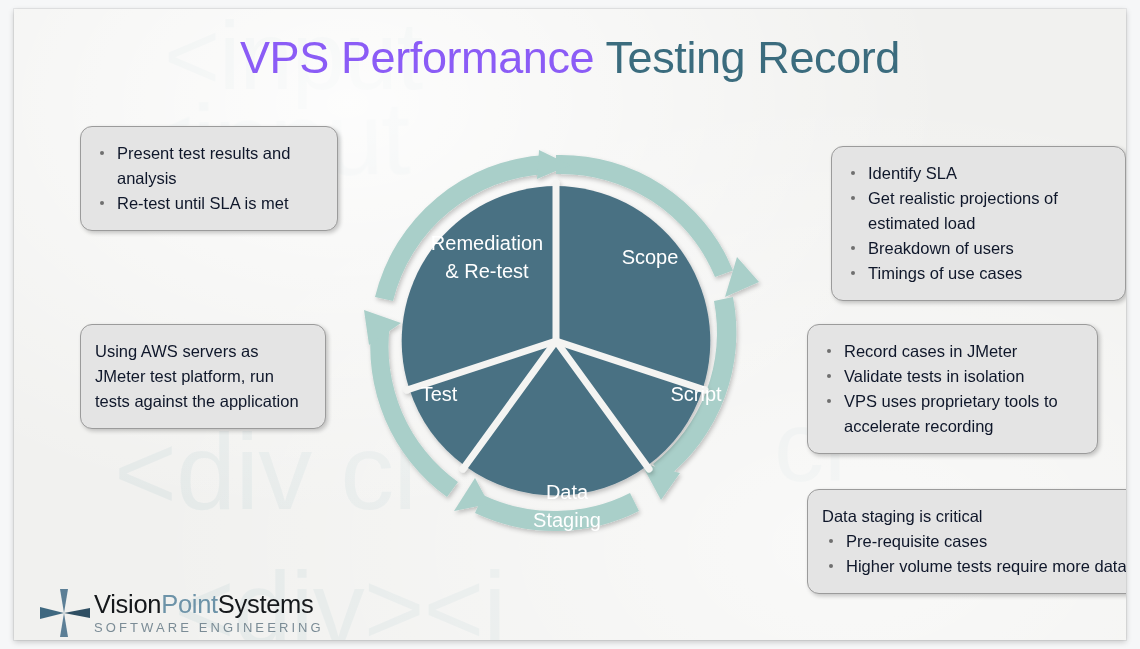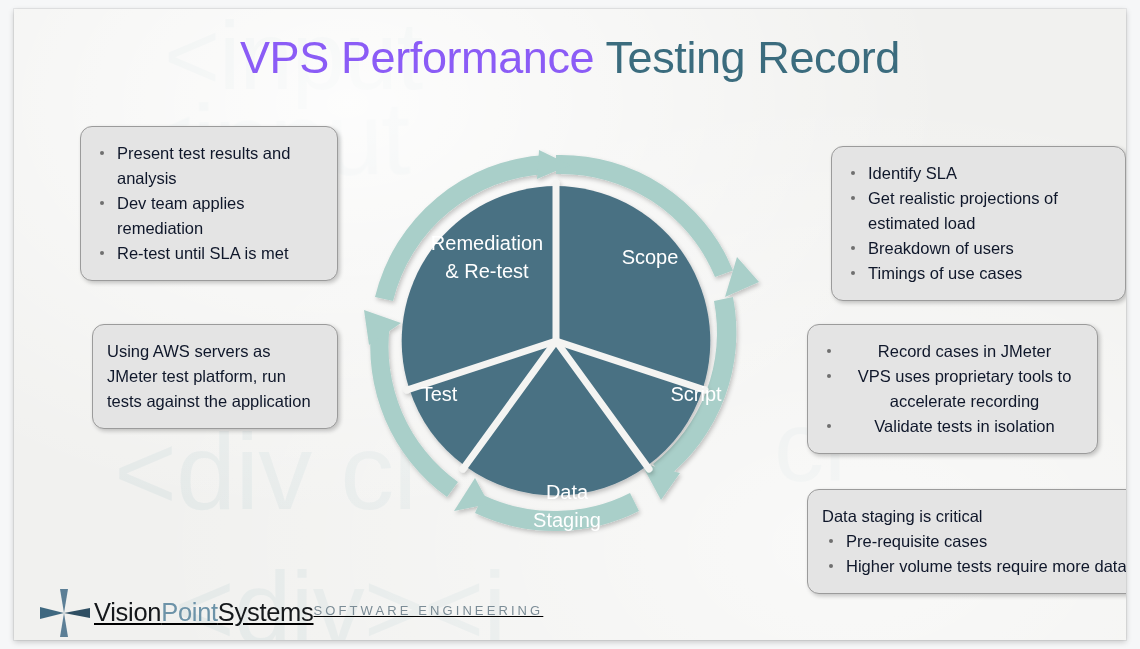--- a/index.html
+++ b/index.html
@@ -113,22 +113,22 @@
     width: 4px;
     height: 4px;
     border-radius: 50%;
     background: #6f6f6f;
   }
   .box .plain { padding-left: 0; }
   .box .lead { margin: 0 0 0 0; }
 
   #box-tl { left: 66px;  top: 117px; width: 258px; padding: 14px 12px 14px 12px; }
   #box-tr { left: 817px; top: 120px; width: 295px; padding: 14px 12px 14px 12px; margin-top: 17px; }
-  #box-ml { left: 66px;  top: 315px; width: 246px; padding: 14px 14px 14px 14px; margin-left: 12px; }
-  #box-mr { left: 793px; top: 315px; width: 291px; padding: 14px 12px 14px 12px; text-align: center; }
+  #box-ml { left: 66px;  top: 315px; width: 246px; padding: 14px 14px 14px 14px; }
+  #box-mr { left: 793px; top: 315px; width: 291px; padding: 14px 12px 14px 12px; }
   #box-br { left: 793px; top: 480px; width: 340px; padding: 14px 12px 14px 14px; }
 
   
   .wheel {
     position: absolute;
     left: 325px;
     top: 98px;
     width: 434px;
     height: 450px;
     z-index: 4;
@@ -144,21 +144,21 @@
   
   .logo {
     position: absolute;
     left: 24px;
     top: 578px;
     z-index: 7;
     display: flex;
     align-items: center;
   }
   .logo-mark { width: 54px; height: 52px; margin-right: 2px; }
-  .logo-text { display: flex; flex-direction: row; line-height: 1; text-decoration: underline; }
+  .logo-text { display: flex; flex-direction: column; line-height: 1; }
   .logo-name {
     font-size: 25.5px;
     letter-spacing: -0.3px;
     font-weight: 400;
     white-space: nowrap;
   }
   .logo-name .l-dark  { color: #15181b; }
   .logo-name .l-teal  { color: #6d93a8; }
   .logo-tag {
     margin-top: 4px;
@@ -247,43 +247,42 @@
 
           <text class="seg-label" x="148" y="143">Remediation</text>
           <text class="seg-label" x="148" y="171">&amp; Re-test</text>
         </g>
       </svg>
     </div>
 
     <div class="box" id="box-tl">
       <ul>
         <li>Present test results and analysis</li>
-        <li>Dev team applies remediation</li>
         <li>Re-test until SLA is met</li>
       </ul>
     </div>
 
     <div class="box" id="box-tr">
       <ul>
         <li>Identify SLA</li>
         <li>Get realistic projections of estimated load</li>
         <li>Breakdown of users</li>
         <li>Timings of use cases</li>
       </ul>
     </div>
 
     <div class="box" id="box-ml">
       <div class="plain">Using AWS servers as JMeter test platform, run tests against the application</div>
     </div>
 
     <div class="box" id="box-mr">
       <ul>
         <li>Record cases in JMeter</li>
+        <li>Validate tests in isolation</li>
         <li>VPS uses proprietary tools to accelerate recording</li>
-        <li>Validate tests in isolation</li>
       </ul>
     </div>
 
     <div class="box" id="box-br">
       <div class="lead plain">Data staging is critical</div>
       <ul>
         <li>Pre-requisite cases</li>
         <li>Higher volume tests require more data</li>
       </ul>
     </div>

